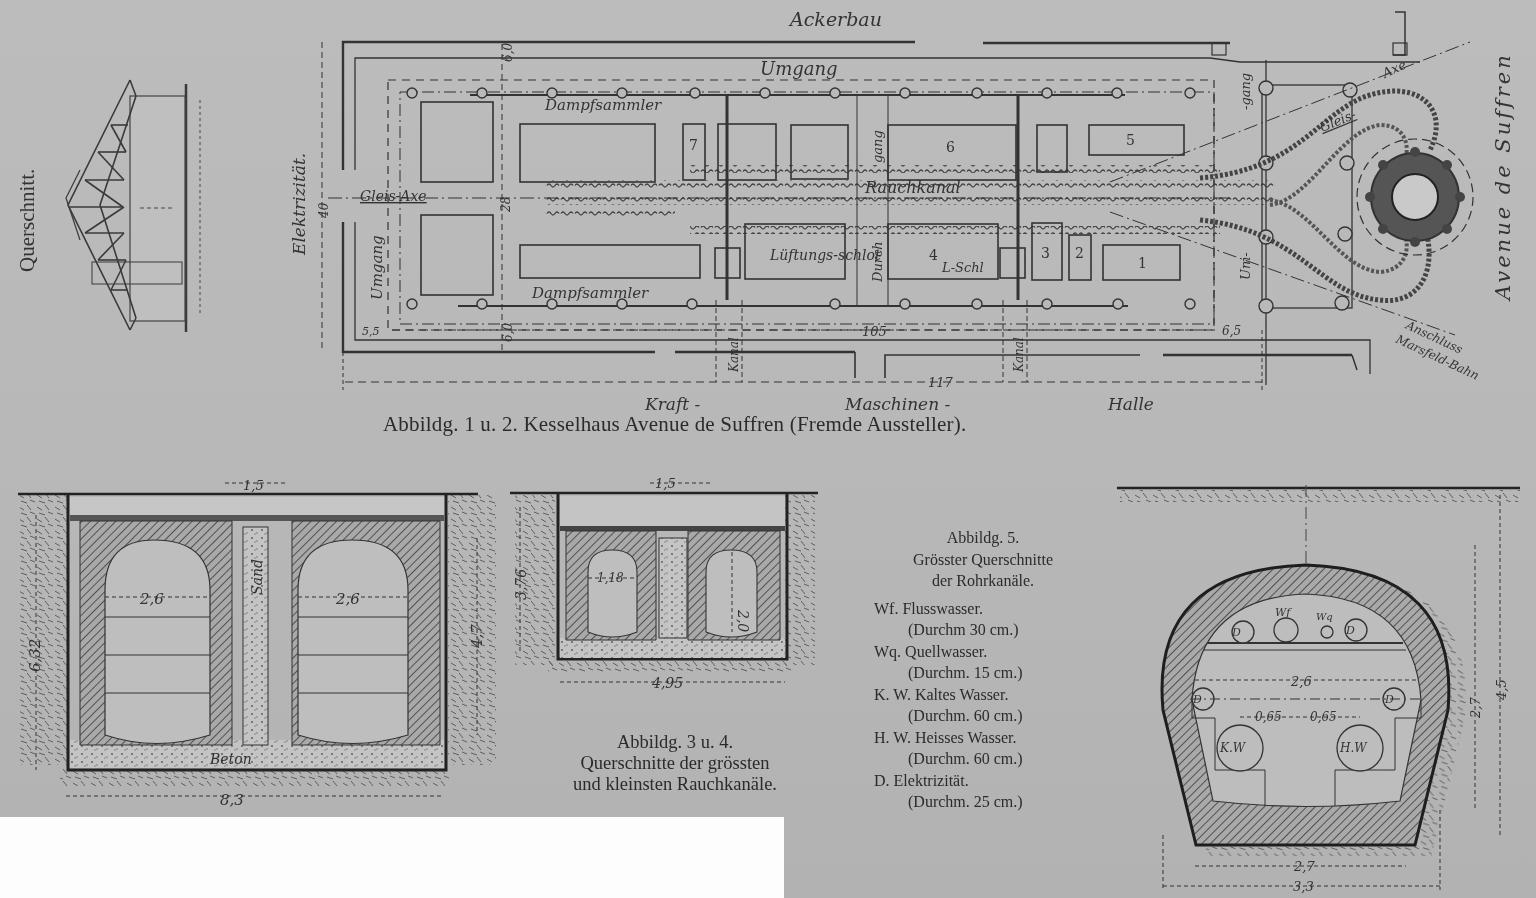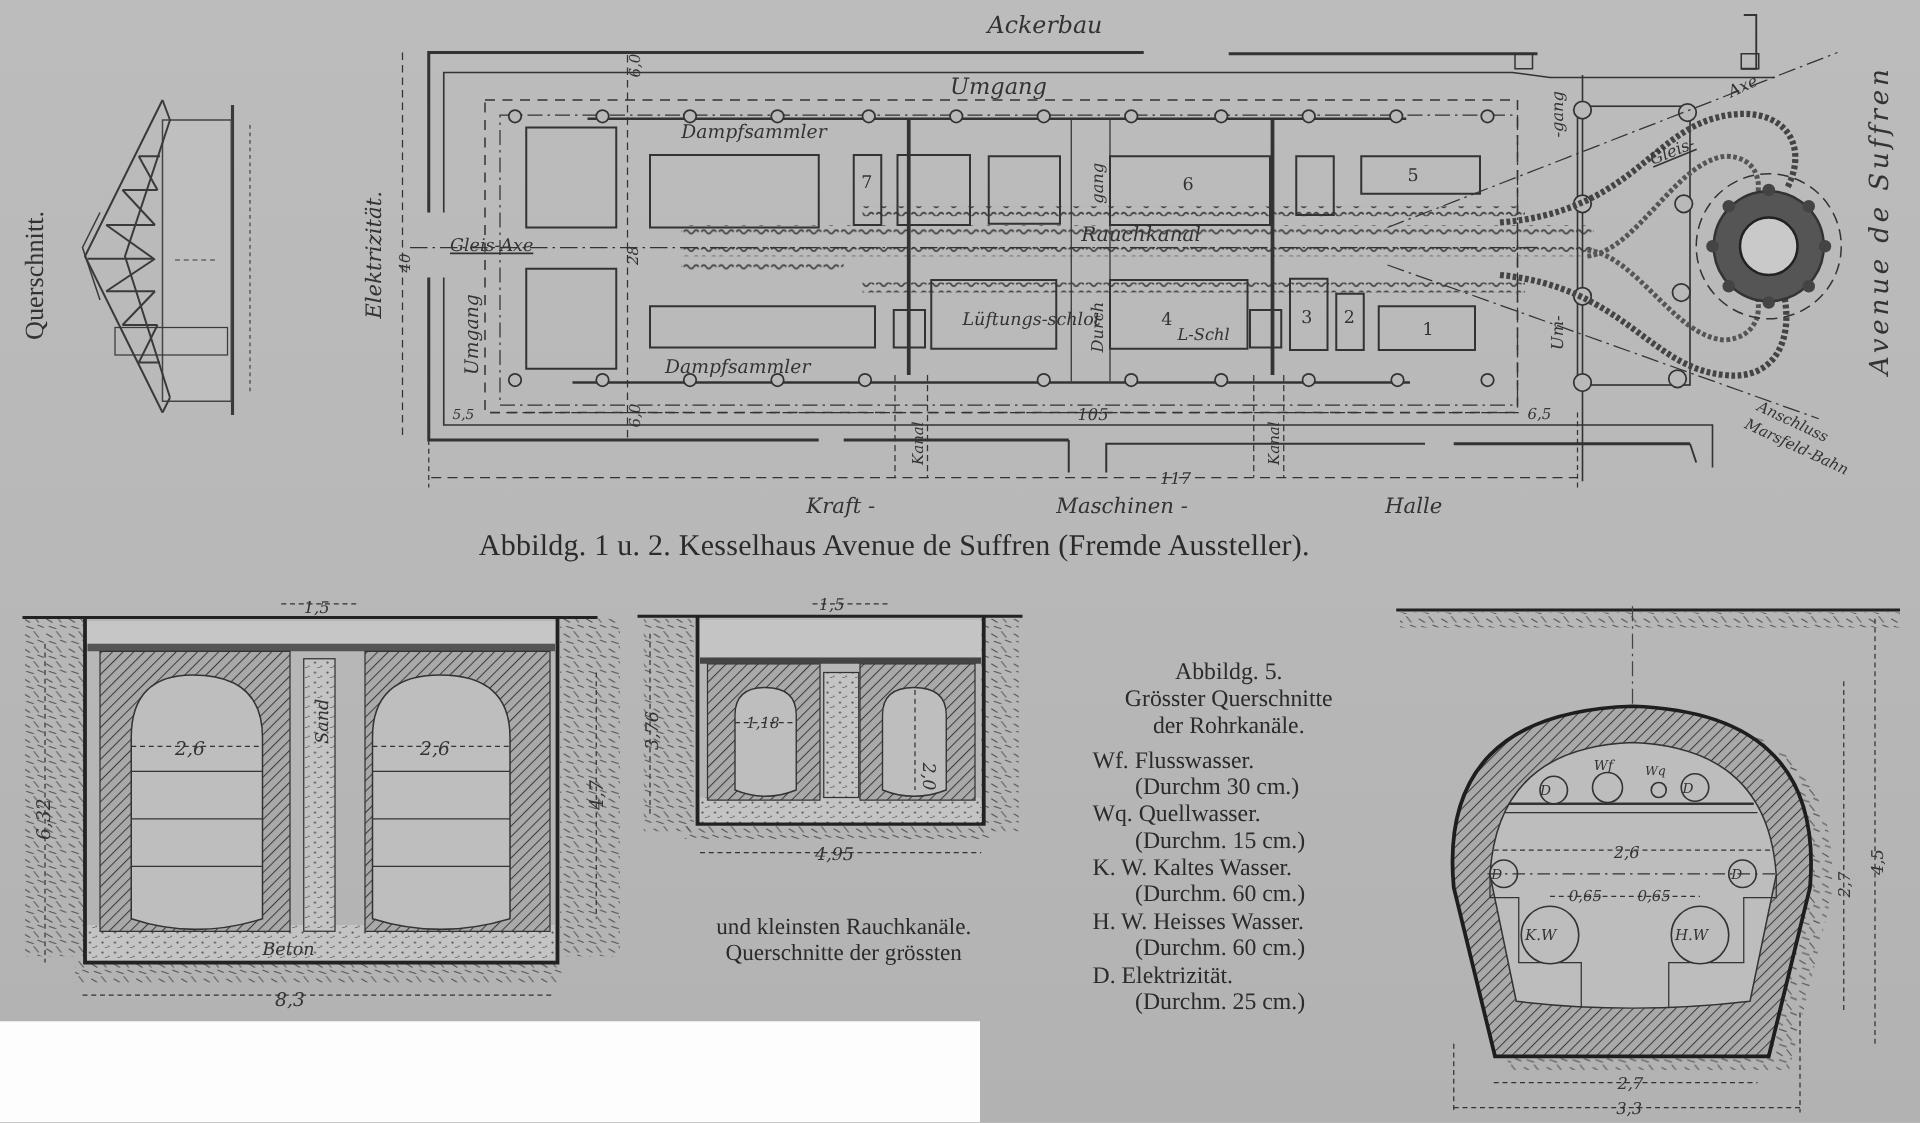--- a/index.html
+++ b/index.html
@@ -4,23 +4,23 @@
 <style>
   html, body { margin:0; padding:0; }
   body { width:1536px; height:898px; overflow:hidden; background:#b9b9b9; position:relative;
          font-family:"DejaVu Serif", serif; color:#2a2a2a; }
   .page { position:absolute; left:0; top:0; width:1536px; height:898px;
           background:linear-gradient(180deg,#bcbcbc 0%,#b8b8b8 50%,#b2b2b2 100%); }
   .blank { position:absolute; left:0; top:817px; width:784px; height:81px; background:#fdfdfd; }
   svg { position:absolute; left:0; top:0; }
   .hand { font-family:"DejaVu Serif", serif; font-style:italic; fill:#333; }
   .cap { position:absolute; font-family:"Liberation Serif", serif; color:#2b2b2b; white-space:nowrap; }
-  .cap-main { left:383px; top:424px; font-size:24px; letter-spacing:0.2px; }
+  .cap-main { left:383px; top:412px; font-size:21px; letter-spacing:0.2px; }
   .cap34 { left:520px; top:732px; width:310px; text-align:center; font-size:18.5px; line-height:21px; }
-  .cap5 { left:858px; top:527px; width:250px; font-size:19px; line-height:21.5px; }
+  .cap5 { left:858px; top:527px; width:250px; font-size:16px; line-height:21.5px; }
   .cap5 .t { text-align:center; display:block; }
   .cap5 .legend { margin-top:6px;margin-left:16px; }
   .cap5 .row { display:block; }
   .cap5 .sub { display:block; padding-left:34px; }
 </style>
 </head>
 <body>
 
 <div class="page"></div>
 <div class="blank"></div>
@@ -361,22 +361,23 @@
       <text x="1293" y="891">3,3</text>
       <text x="0" y="0" transform="translate(1480 718) rotate(-90)">2,7</text>
       <text x="0" y="0" transform="translate(1506 700) rotate(-90)">4,5</text>
     </g>
   </g>
 </svg>
 
 <div class="cap cap-main">Abbildg. 1 u. 2.  Kesselhaus Avenue de Suffren (Fremde Aussteller).</div>
 
 <div class="cap cap34">
+  <div>Abbildg. 3 u. 4.</div>
+  <div>Querschnitte der grössten</div>
   <div>und kleinsten Rauchkanäle.</div>
-  <div>Querschnitte der grössten</div>
 </div>
 
 <div class="cap cap5">
   <span class="t">Abbildg. 5.</span>
   <span class="t">Grösster Querschnitte</span>
   <span class="t">der Rohrkanäle.</span>
   <div class="legend">
     <span class="row"><span>Wf.</span> <span>Flusswasser.</span></span>
     <span class="sub">(Durchm  30 cm.)</span>
     <span class="row"><span>Wq.</span> <span>Quellwasser.</span></span>

